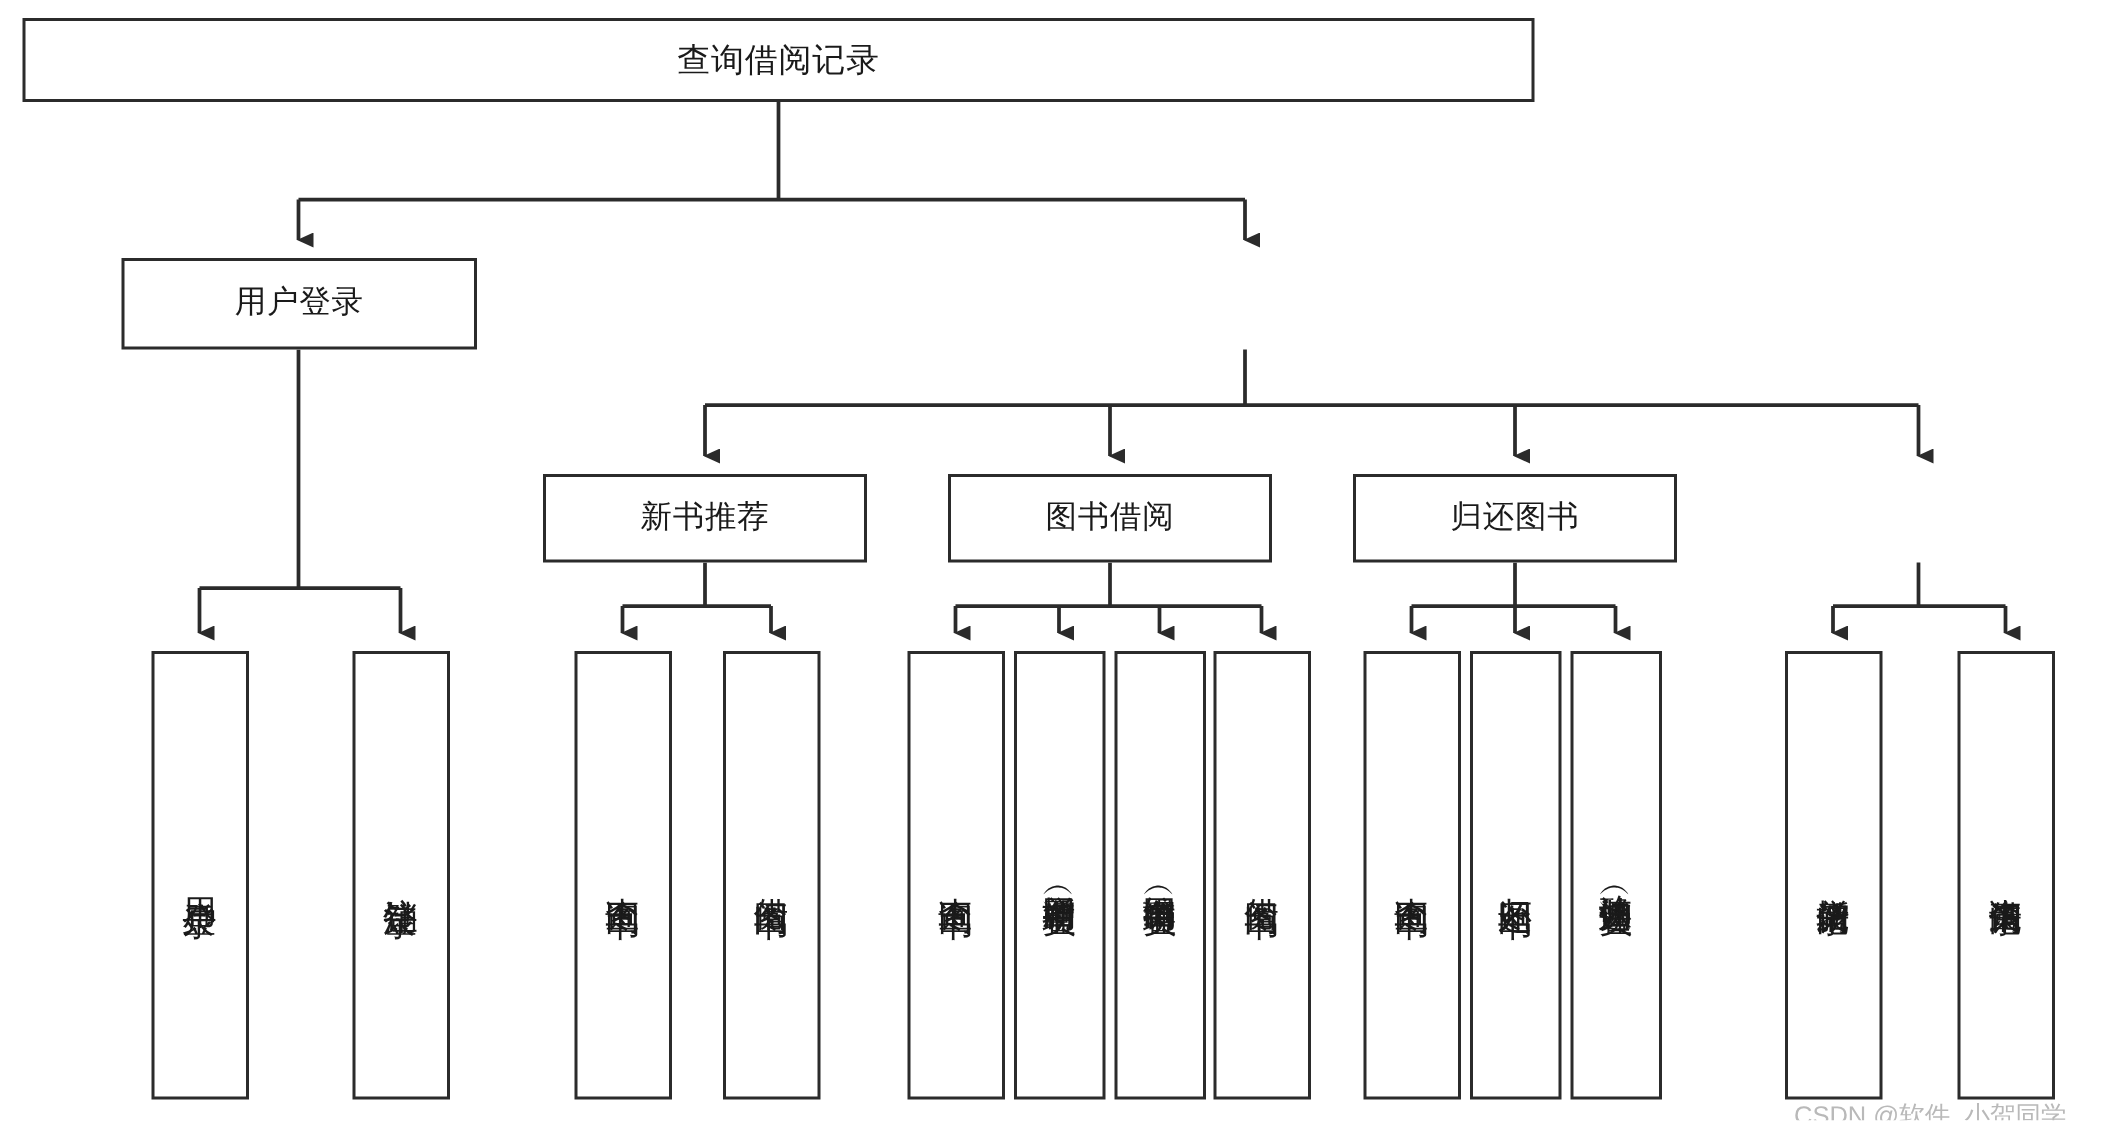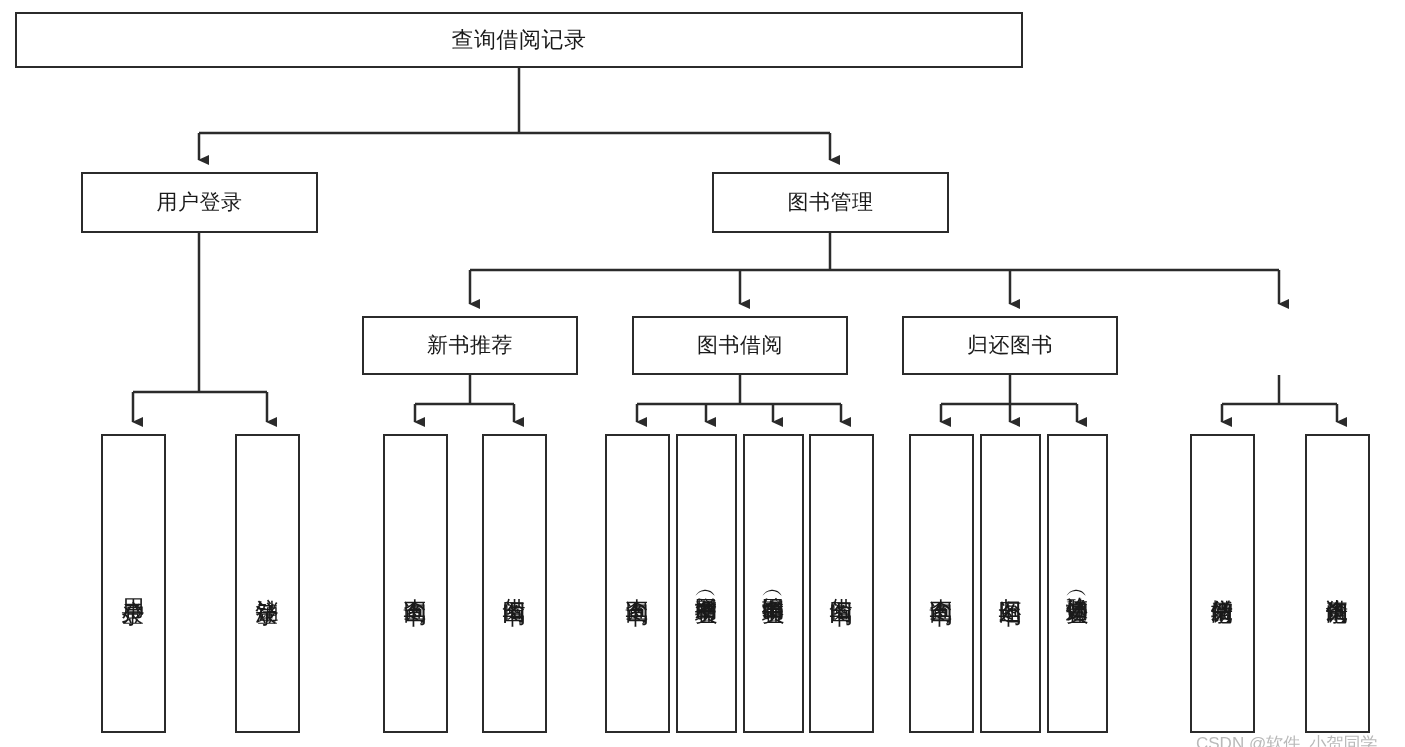--- a/index.html
+++ b/index.html
@@ -131,23 +131,20 @@
     </g>
   </svg>
 
   <div class="node horiz root" style="left:15px; top:12px; width:1008px; height:56px;">
     <span class="node-label">查询借阅记录</span>
   </div>
 
   <div class="node horiz" style="left:81px; top:172px; width:237px; height:61px;">
     <span class="node-label">用户登录</span>
   </div>
-  <div class="node horiz" style="left:712px; top:172px; width:237px; height:61px;">
-    <span class="node-label">图书管理</span>
-  </div>
 
   <div class="node horiz" style="left:632px; top:316px; width:216px; height:59px;">
     <span class="node-label">图书借阅</span>
   </div>
   <div class="node horiz" style="left:362px; top:316px; width:216px; height:59px;">
     <span class="node-label">新书推荐</span>
   </div>
   <div class="node horiz" style="left:902px; top:316px; width:216px; height:59px;">
     <span class="node-label">归还图书</span>
   </div>

